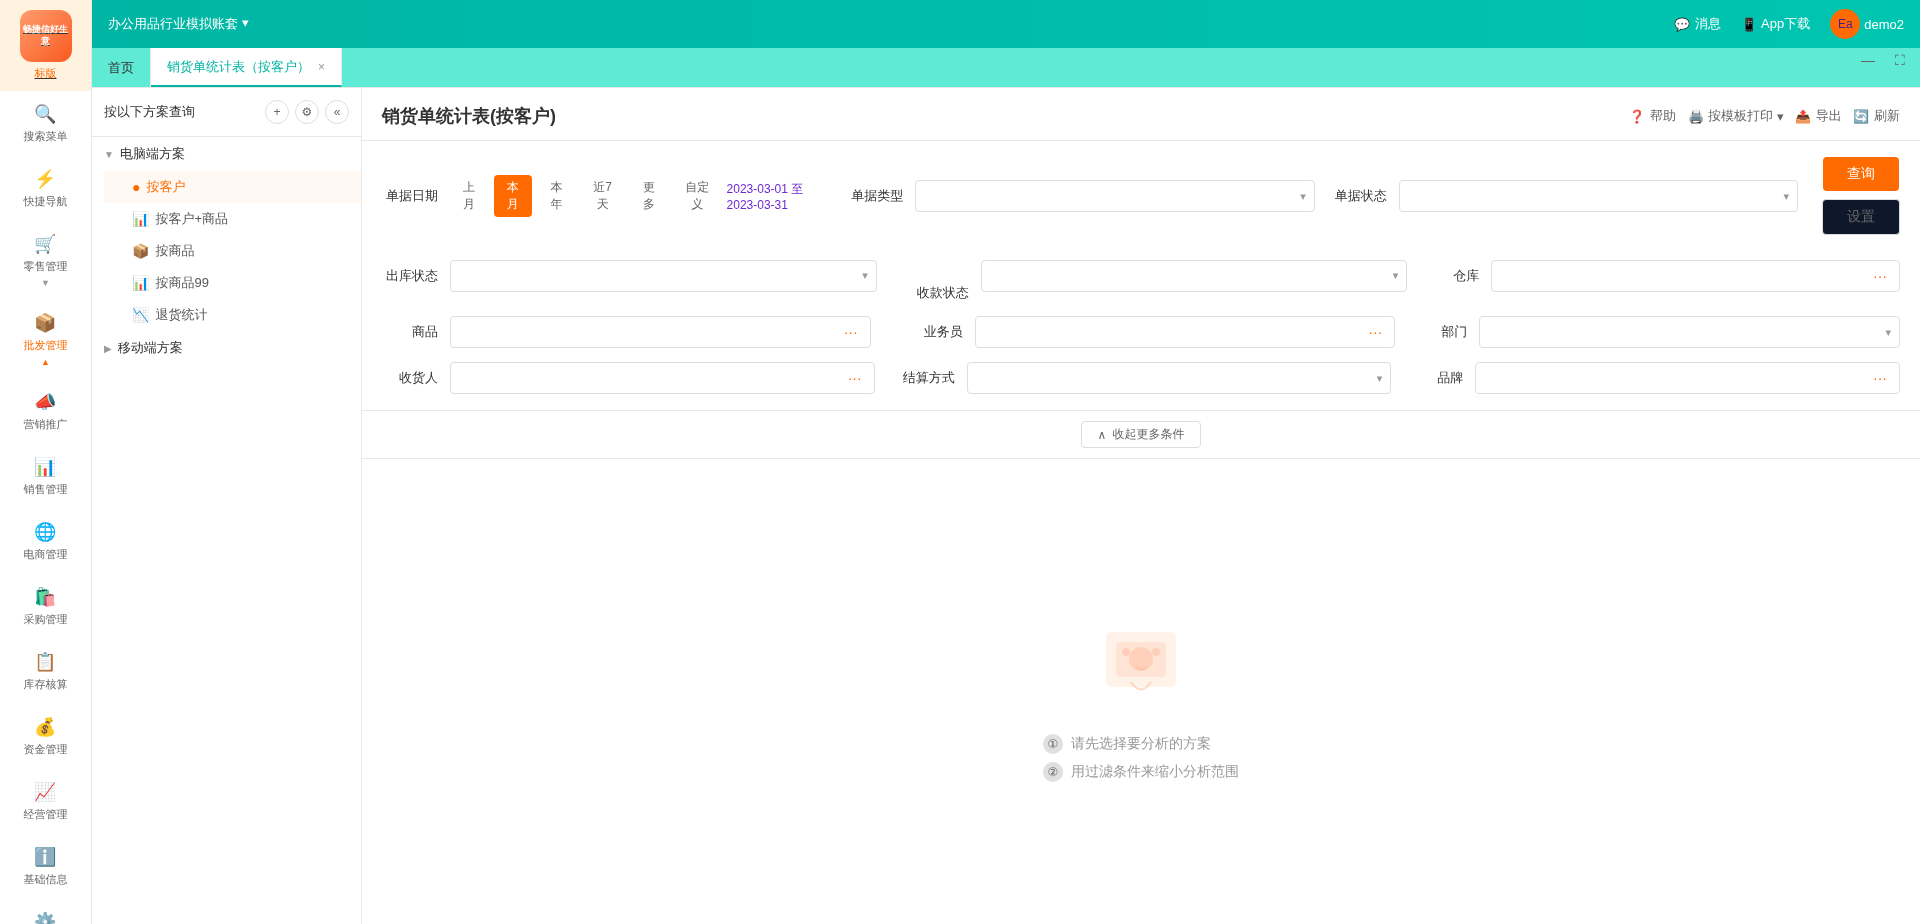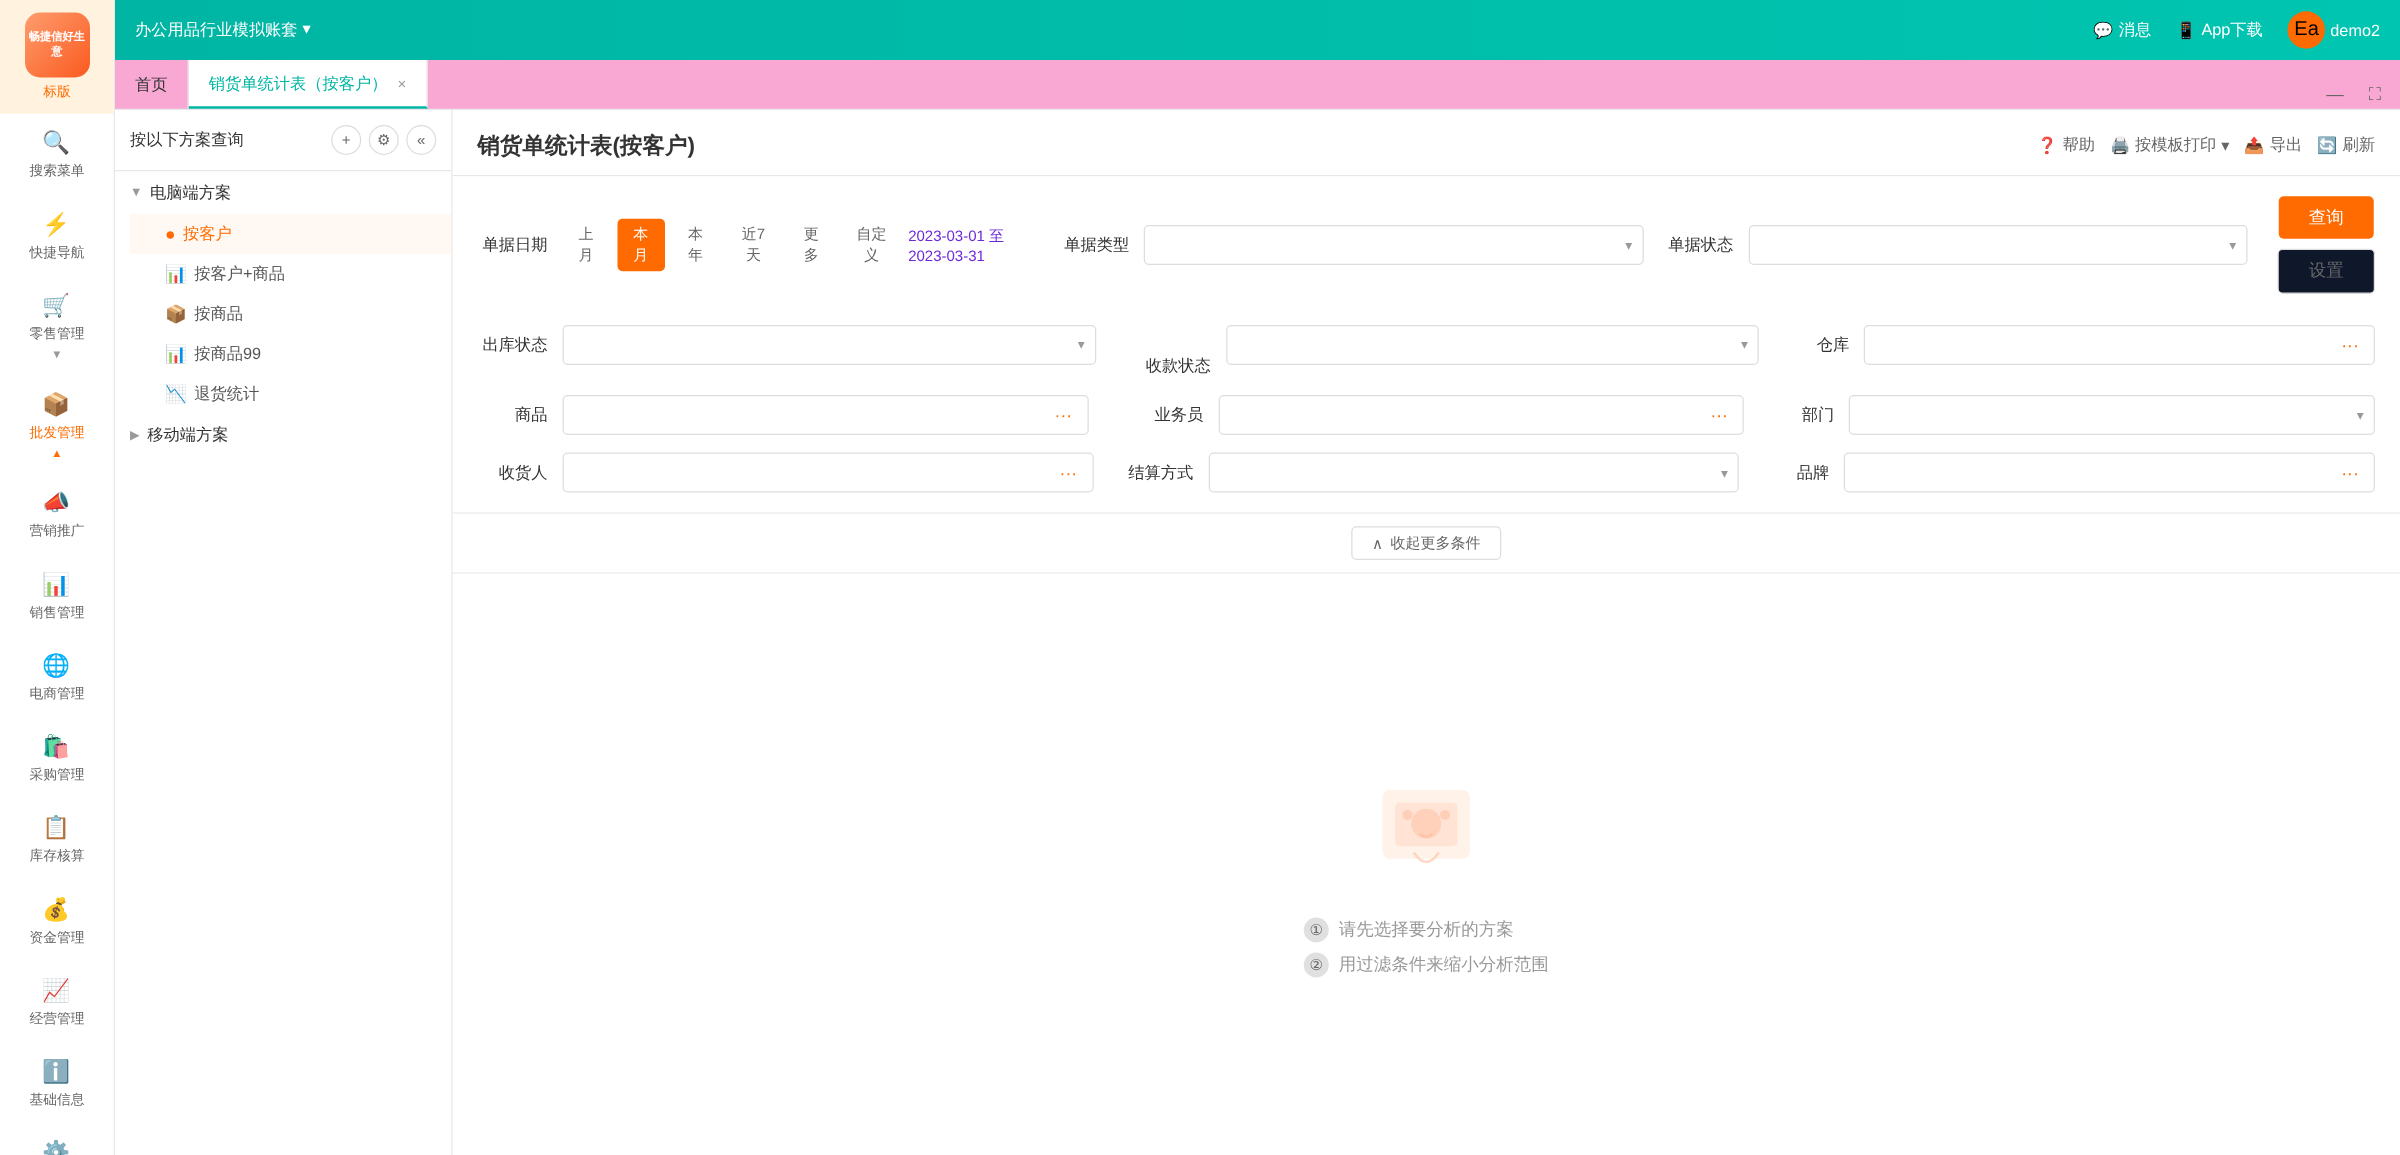--- a/index.html
+++ b/index.html
@@ -3,42 +3,42 @@
   <meta charset="utf-8">
   <style>
     * { box-sizing: border-box; margin: 0; padding: 0; }
     body { font-family: "Microsoft YaHei", "PingFang SC", sans-serif; font-size: 13px; background: #f5f5f5; color: #333; overflow: hidden; }
 
     
     .app-container { display: flex; height: 924px; width: 1920px; }
     
     
     .sidebar { width: 92px; background: #fff; display: flex; flex-direction: column; align-items: center; border-right: 1px solid #e8e8e8; flex-shrink: 0; }
-    .sidebar-logo { width: 100%; padding: 10px 0; display: flex; flex-direction: column; align-items: center; background: #fff3e0; }
+    .sidebar-logo { width: 100%; padding: 10px 0; display: flex; flex-direction: column; align-items: center; background: #fff3e0; text-decoration: underline; }
     .logo-icon { width: 52px; height: 52px; background: linear-gradient(135deg, #ff9c6e, #fa5a1f); border-radius: 12px; display: flex; align-items: center; justify-content: center; color: #fff; font-size: 10px; font-weight: bold; text-align: center; line-height: 1.3; }
     .logo-text { font-size: 11px; color: #ff6b00; margin-top: 4px; }
     
     .sidebar-nav { width: 100%; flex: 1; overflow-y: auto; }
     .sidebar-item { width: 100%; padding: 12px 4px; display: flex; flex-direction: column; align-items: center; cursor: pointer; color: #666; font-size: 12px; gap: 4px; }
     .sidebar-item.active { color: #ff6b00; }
     .sidebar-item .icon { font-size: 18px; }
     .sidebar-item .label { font-size: 11px; text-align: center; }
 
     
     .main-content { flex: 1; display: flex; flex-direction: column; overflow: hidden; }
     
     
     .top-header { height: 48px; background: linear-gradient(90deg, #00b5a3, #00c5b0); display: flex; align-items: center; padding: 0 16px; gap: 16px; flex-shrink: 0; }
     .header-dropdown { display: flex; gap: 4px; color: #fff; font-size: 13px; cursor: pointer; }
     .header-right { margin-left: auto; display: flex; align-items: center; gap: 20px; color: #fff; font-size: 13px; }
     .header-right-item { display: flex; align-items: center; gap: 4px; cursor: pointer; }
-    .avatar { width: 30px; height: 30px; border-radius: 50%; background: #ff6b00; display: flex; align-items: center; justify-content: center; color: #000000; font-size: 16px; }
-
-    
-    .tab-bar { height: 40px; background: #f9a8d4; display: flex; align-items: flex-end; border-bottom: 1px solid #e8e8e8; flex-shrink: 0; }
+    .avatar { width: 30px; height: 30px; border-radius: 50%; background: #ff6b00; display: flex; align-items: center; justify-content: center; color: #4c1d95; font-size: 12px; }
+
+    
+    .tab-bar { height: 40px; background: #5eead4; display: flex; align-items: flex-start; border-bottom: 1px solid #e8e8e8; flex-shrink: 0; }
     .tab { height: 100%; padding: 0 16px; display: flex; align-items: center; gap: 8px; cursor: pointer; font-size: 13px; color: #666; border-right: 1px solid #e8e8e8; }
     .tab.home { color: #333; }
     .tab.active { background: #fff; color: #00b5a3; border-bottom: 2px solid #00b5a3; }
     .tab-close { font-size: 12px; color: #999; cursor: pointer; }
     .tab-controls { margin-left: auto; display: flex; align-items: center; gap: 8px; padding-right: 8px; }
     .tab-control-btn { width: 24px; height: 24px; display: flex; align-items: center; justify-content: center; cursor: pointer; color: #666; font-size: 14px; }
 
     
     .page-content { flex: 1; display: flex; overflow: hidden; background: #f5f5f5; }
 

